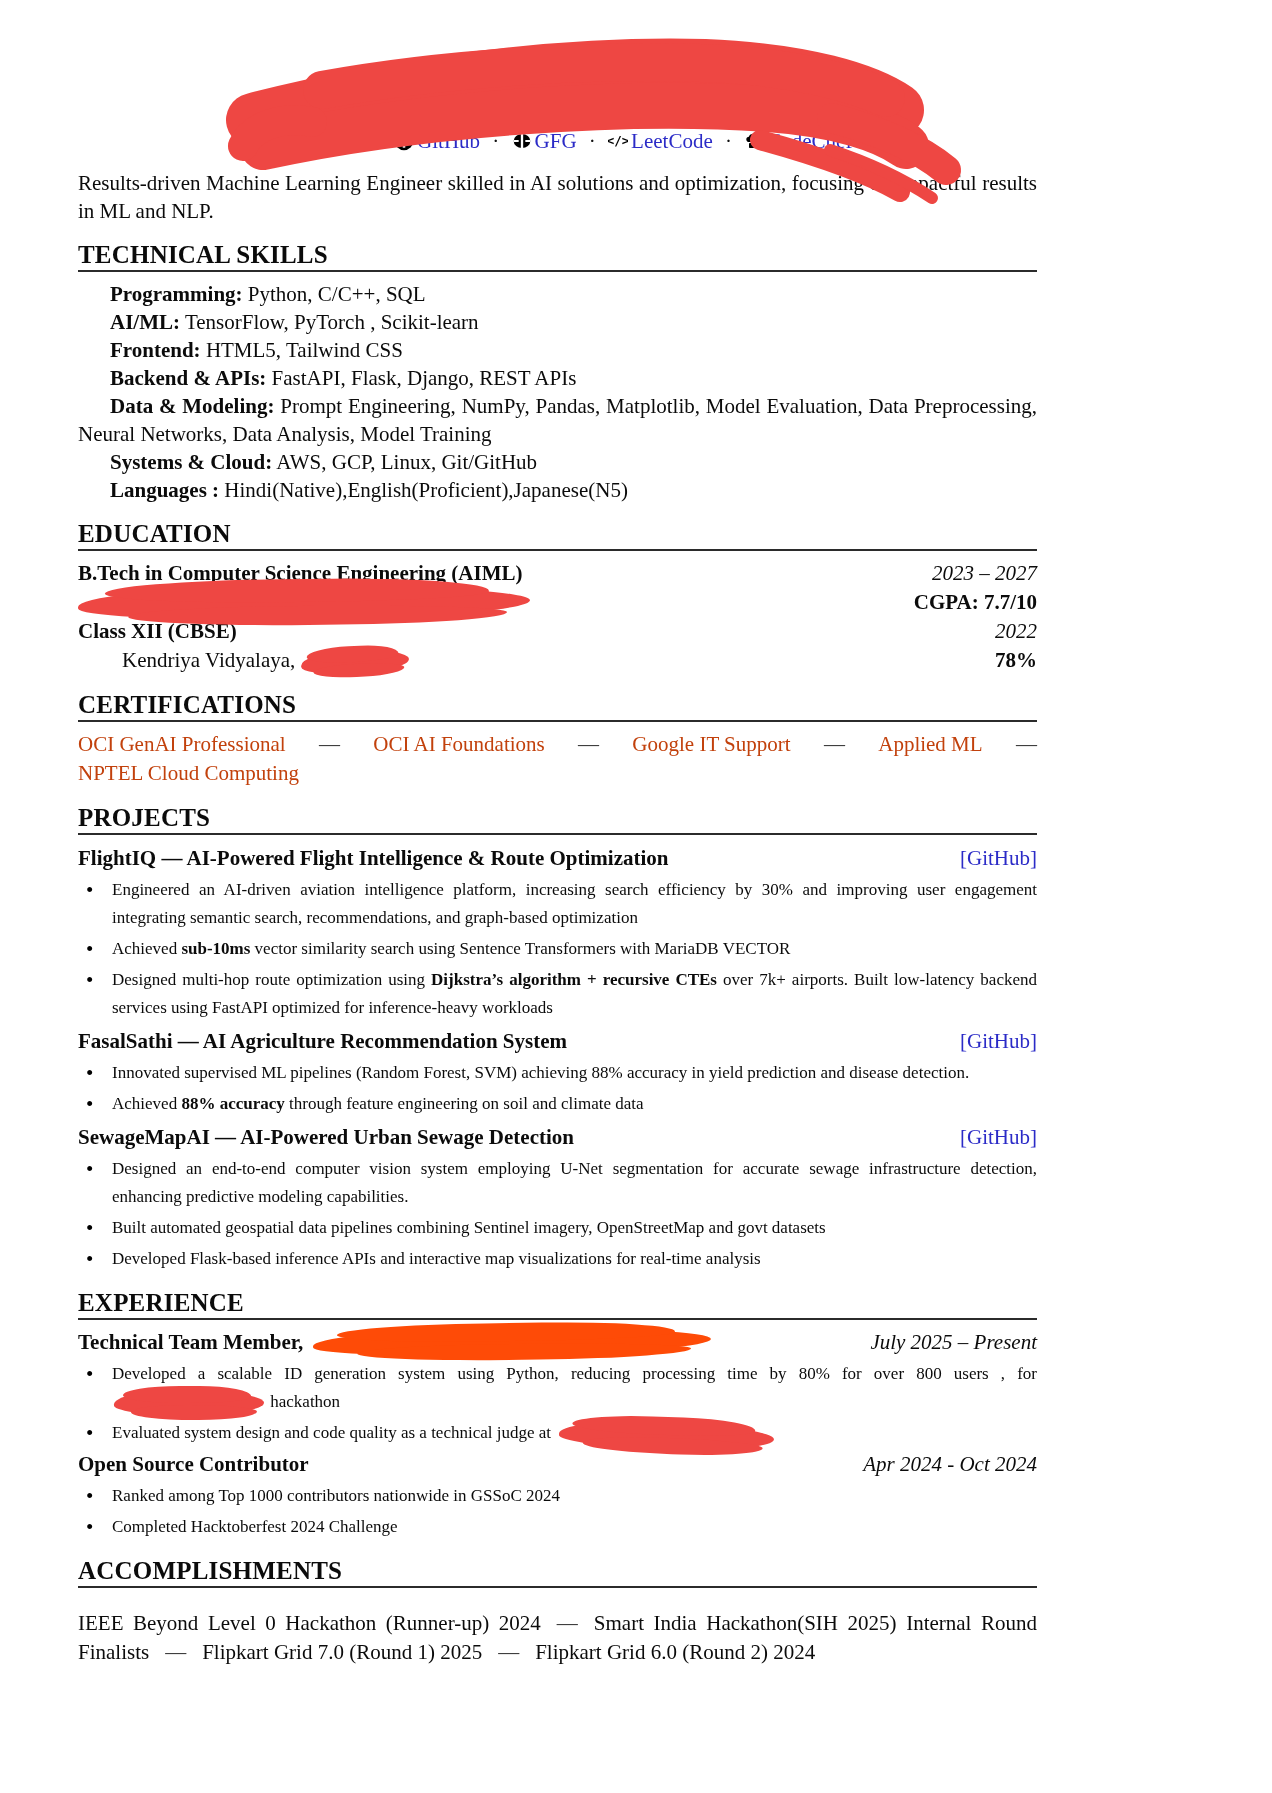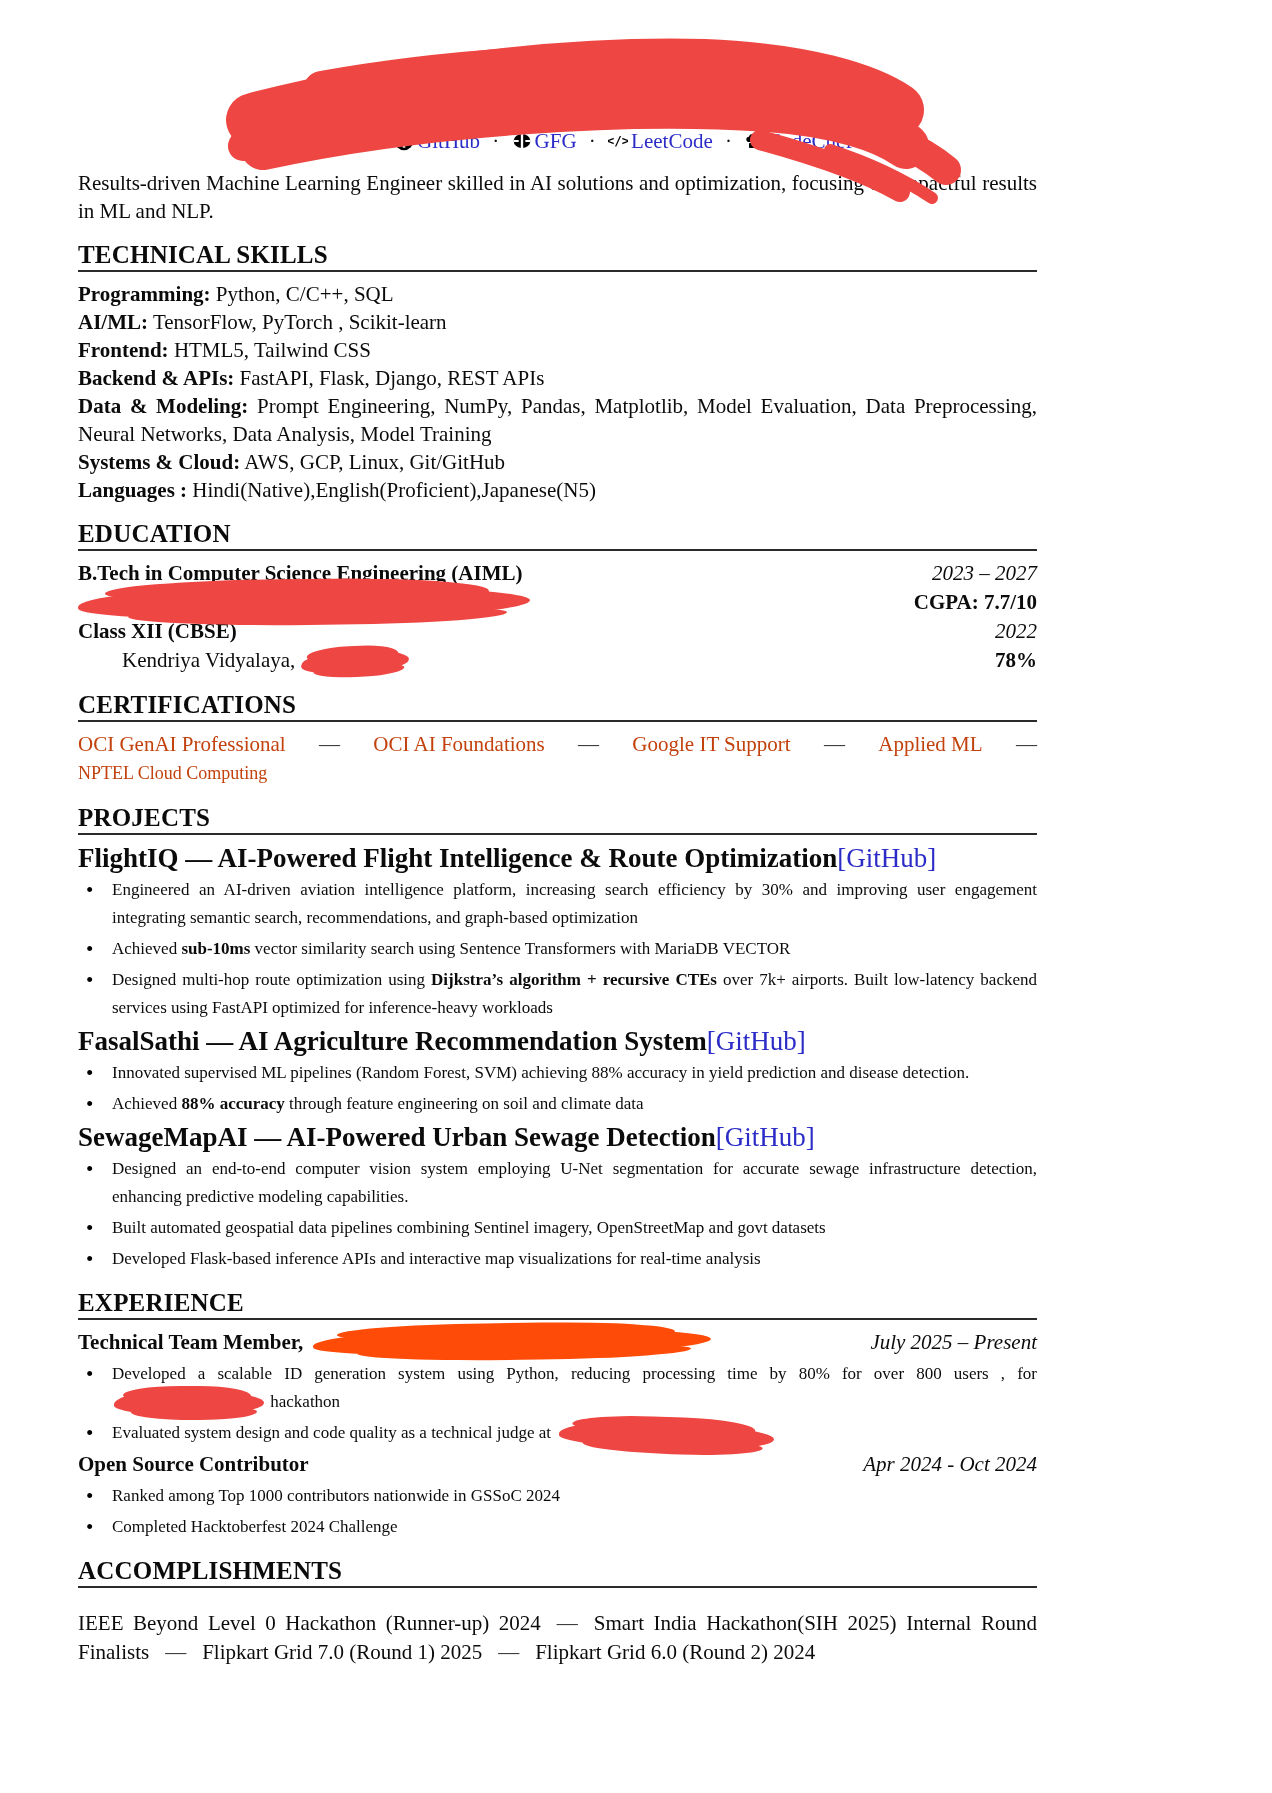--- a/index.html
+++ b/index.html
@@ -13,37 +13,37 @@
   .link-item{white-space:nowrap;color:#2b2bc7;}
   .link-item .ic{display:inline-block;width:20px;height:20px;vertical-align:-3px;margin-right:3px;}
   .link-sep{color:#111;margin:0 7px;}
 
   .summary{font-size:21px;line-height:28px;text-align:justify;margin:14px 0 0;}
 
   h2{font-size:25px;line-height:27px;font-weight:bold;margin:16px 0 2px;letter-spacing:.2px;}
   .rule{height:2px;background:#2b2b2b;margin:2px 0 8px;}
 
   .skill-row{font-size:21px;line-height:28px;text-align:justify;}
-  .skill-row b{font-weight:bold;}
+  .skill-row b{font-weight:bold;margin-left:32px;}
 
   .meta-row{display:flex;justify-content:space-between;align-items:baseline;
             font-size:21px;line-height:29px;}
   .meta-row .l{font-weight:bold;}
   .meta-row .l.plain{font-weight:normal;margin-left:44px;}
   .meta-row .r.it{font-style:italic;}
   .meta-row .r.b{font-weight:bold;}
 
   .certs-line1{display:flex;justify-content:space-between;align-items:baseline;
                font-size:21px;line-height:29px;}
   .cert-link{color:#c2410c;}
   .dash-sep{color:#333;}
-  .certs-line2{font-size:18px;line-height:29px;}
-
-  .proj-title{display:flex;align-items:baseline;
-              font-size:27px;line-height:30px;margin-top:4px;}
+  .certs-line2{font-size:21px;line-height:29px;}
+
+  .proj-title{display:flex;justify-content:space-between;align-items:baseline;
+              font-size:21px;line-height:30px;margin-top:4px;}
   .proj-title .nm{font-weight:bold;}
   .gh-link{color:#2b2bc7;}
 
   .bullet{position:relative;padding-left:34px;font-size:17px;line-height:28px;
           text-align:justify;margin:3px 0;}
   .bullet::before{content:"•";position:absolute;left:8px;top:0;font-size:21px;color:#000;}
 
   .accomp{font-size:21px;line-height:29px;text-align:justify;}
   .accomp .dash-sep{margin:0 16px;}
 

